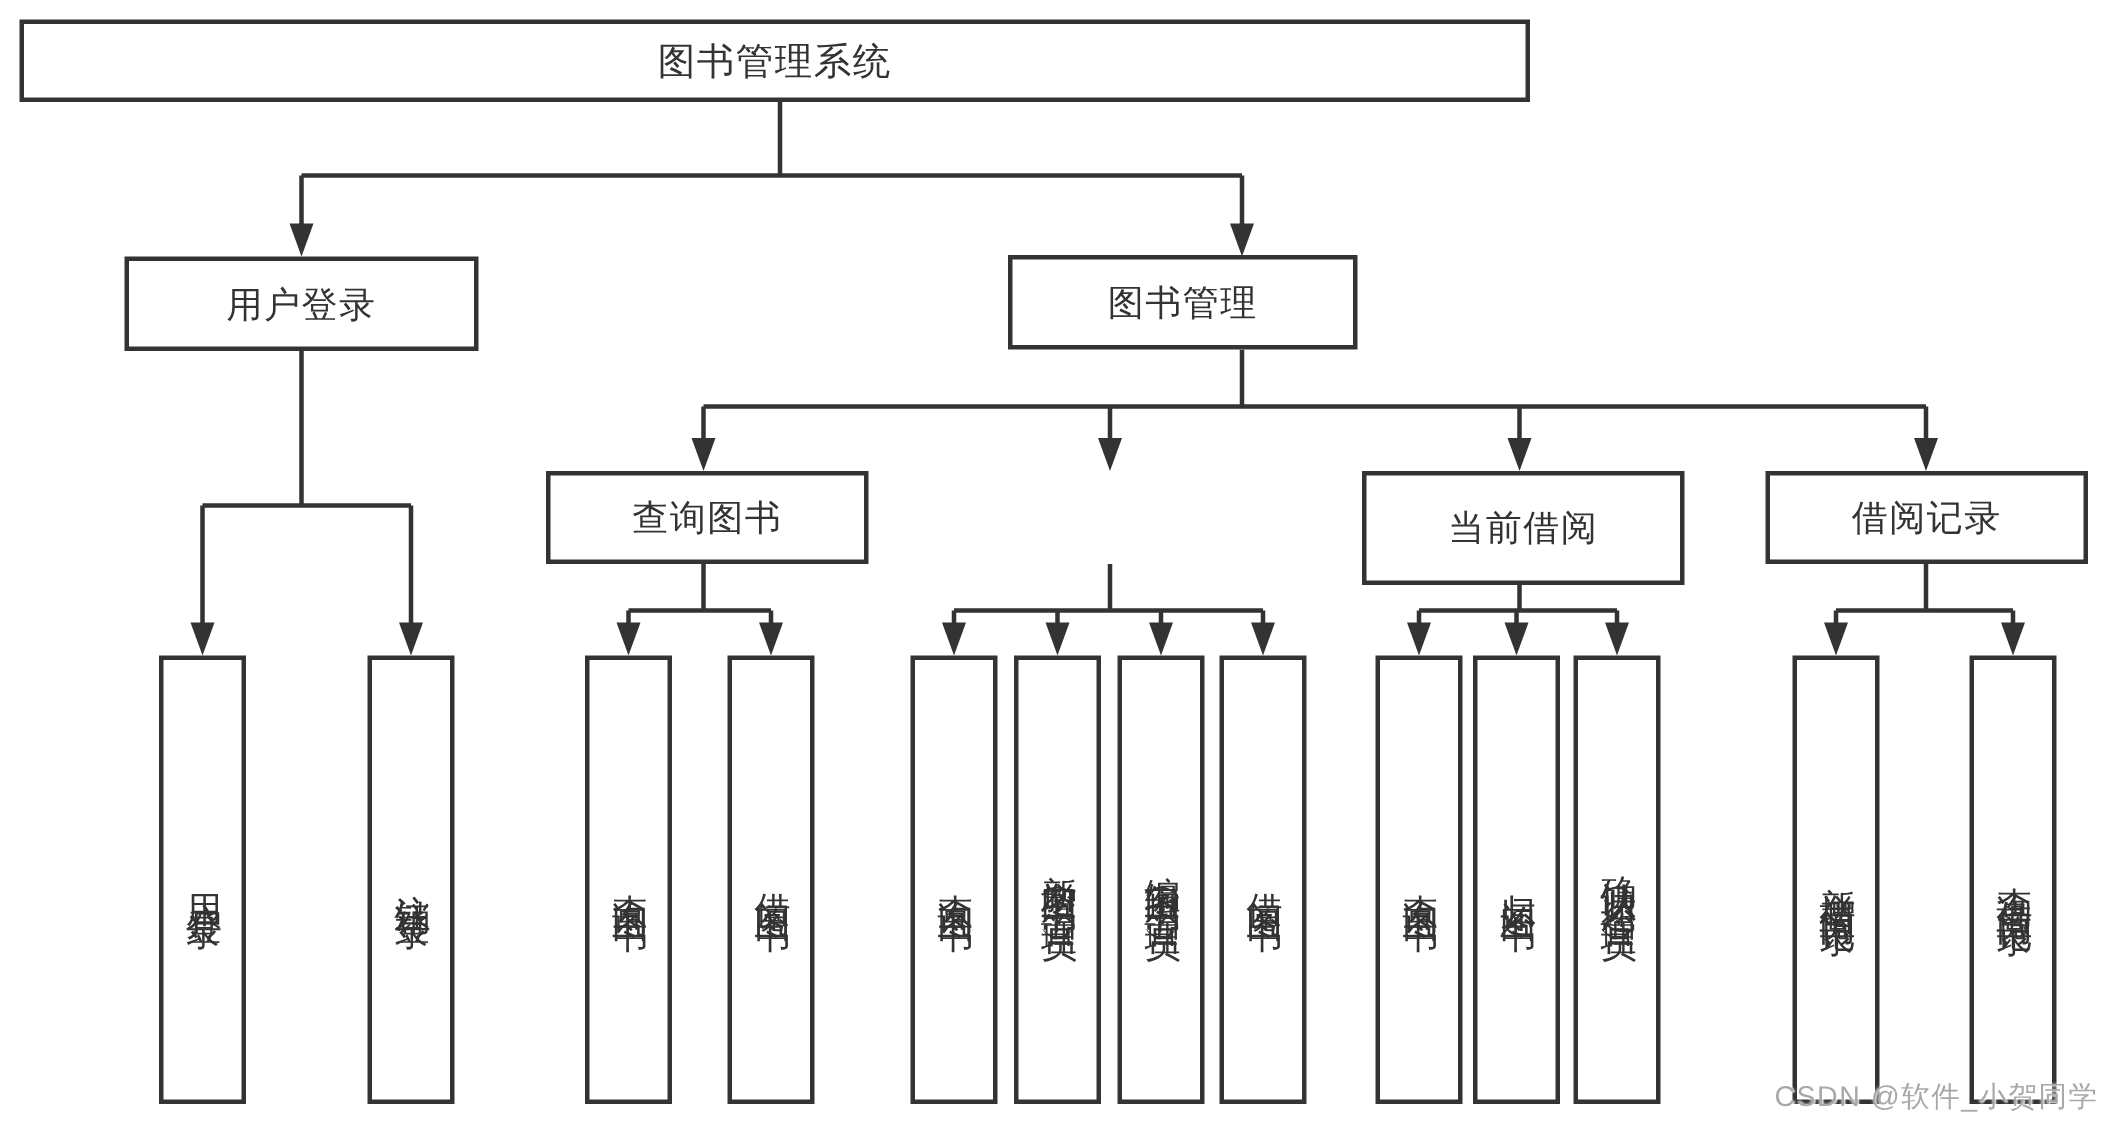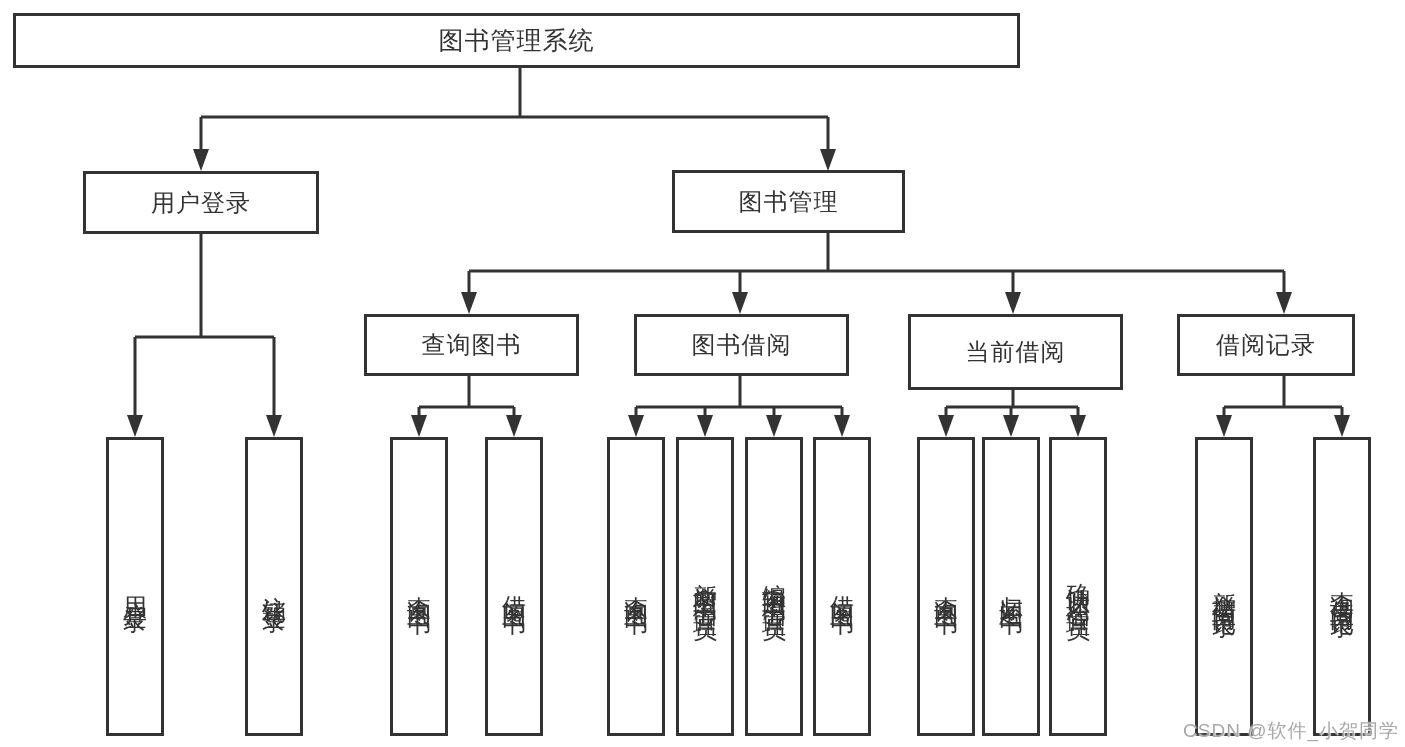--- a/index.html
+++ b/index.html
@@ -107,27 +107,24 @@
   <div class="node h" style="left:83px;top:171px;width:236px;height:63px">
     <span>用户登录</span>
   </div>
   <div class="node h" style="left:672px;top:170px;width:233px;height:63px">
     <span>图书管理</span>
   </div>
 
   <div class="node h" style="left:364px;top:314px;width:215px;height:62px">
     <span>查询图书</span>
   </div>
-  <div class="node h" style="left:634px;top:314px;width:215px;height:62px">
-    <span>图书借阅</span>
-  </div>
   <div class="node h" style="left:908px;top:314px;width:215px;height:76px">
     <span>当前借阅</span>
   </div>
-  <div class="node h" style="left:1177px;top:314px;width:178px;height:62px">
+  <div class="node h" style="left:1177px;top:314px;width:215px;height:62px">
     <span>借阅记录</span>
   </div>
 
   <div class="node v" style="left:106px;top:437px;width:58px;height:299px">
     <span>用户登录</span>
   </div>
   <div class="node v" style="left:245px;top:437px;width:58px;height:299px">
     <span>注销登录</span>
   </div>
 

